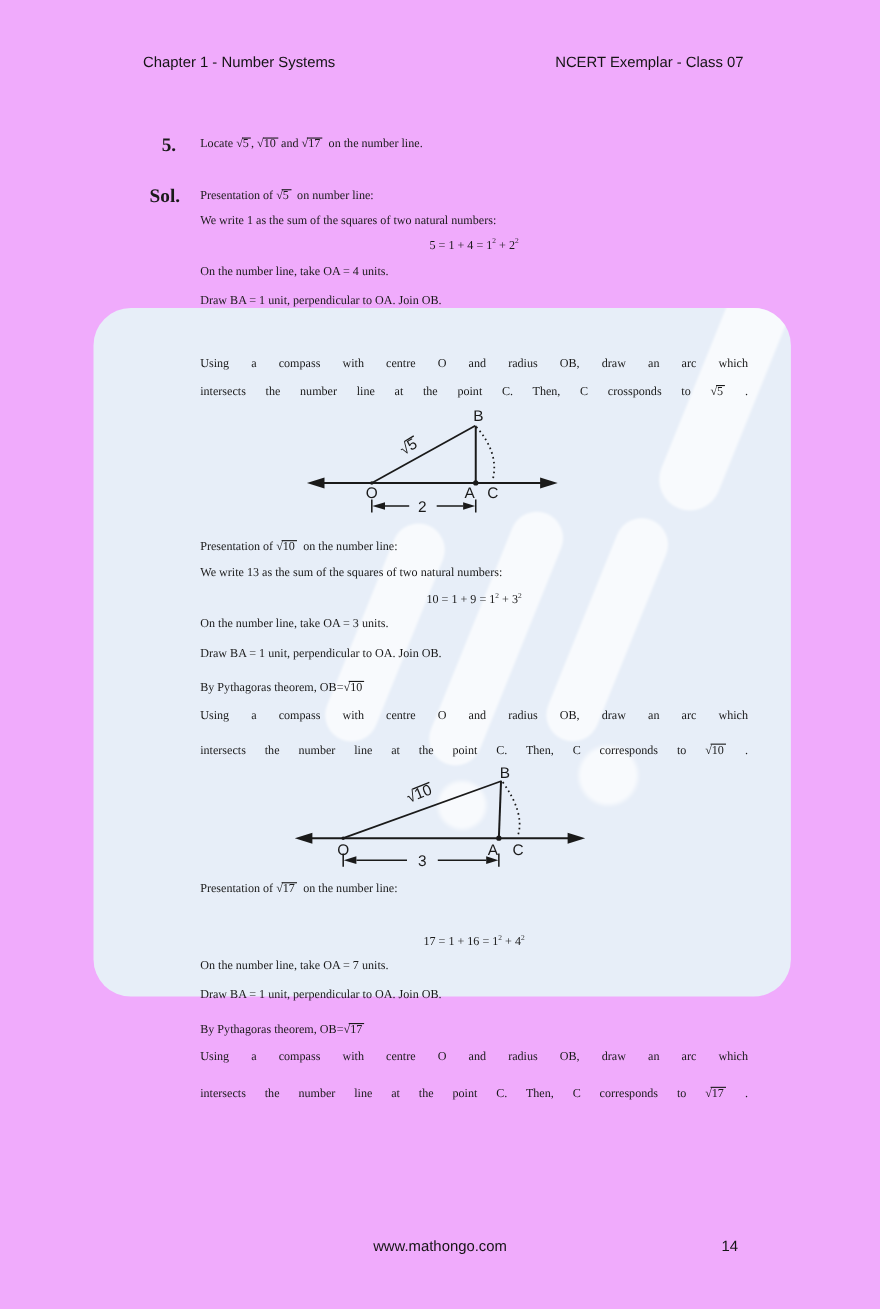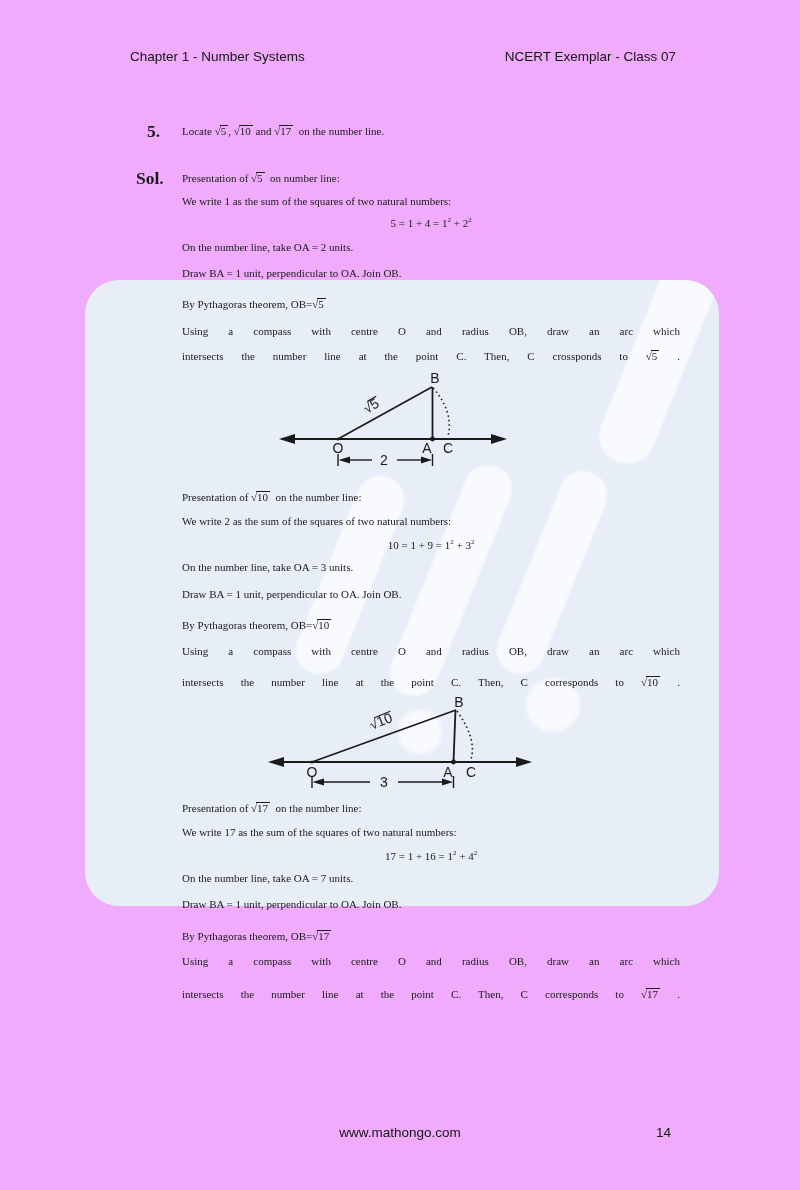--- a/index.html
+++ b/index.html
@@ -64,23 +64,22 @@
   </div>
 
   <div class="lbl" style="left:147px;top:119px;">5.</div>
   <div class="ln" style="top:119px;">Locate <span class="sqrt"><span class="rsign">√</span><span class="rad">5</span></span>, <span class="sqrt"><span class="rsign">√</span><span class="rad">10</span></span> and <span class="sqrt"><span class="rsign">√</span><span class="rad">17</span></span> on the number line.</div>
 
   <div class="lbl" style="left:136px;top:166px;">Sol.</div>
 
   <div class="ln" style="top:166px;">Presentation of <span class="sqrt"><span class="rsign">√</span><span class="rad">5</span></span> on number line:</div>
   <div class="ln" style="top:189px;">We write 1 as the sum of the squares of two natural numbers:</div>
   <div class="ln center" style="top:211px;">5 = 1 + 4 = 1<sup>2</sup> + 2<sup>2</sup></div>
-  <div class="ln" style="top:235px;">On the number line, take OA = 2 units.</div>
+  <div class="ln" style="top:235px;">On the number line, take OA = 4 units.</div>
   <div class="ln" style="top:261px;">Draw BA = 1 unit, perpendicular to OA. Join OB.</div>
-  <div class="ln" style="top:292px;">By Pythagoras theorem, OB=<span class="sqrt"><span class="rsign">√</span><span class="rad">5</span></span></div>
   <div class="ln just" style="top:319px;">Using a compass with centre O and radius OB, draw an arc which</div>
   <div class="ln just" style="top:344px;">intersects the number line at the point C. Then, C crossponds to <span class="sqrt"><span class="rsign">√</span><span class="rad">5</span></span> .</div>
 
   <svg class="diag" style="left:275px;top:372px;" width="240" height="104" viewBox="0 0 240 104">
     <g>
       <line x1="10" y1="67" x2="226" y2="67" stroke-width="1.8"></line>
       <polygon points="4,67 20,62 20,72"></polygon>
       <polygon points="232,67 216,62 216,72"></polygon>
     </g>
     <line x1="63" y1="67" x2="157" y2="15" stroke-width="1.6"></line>
@@ -101,21 +100,21 @@
       <line x1="157.5" y1="82" x2="157.5" y2="94" stroke-width="1.4"></line>
       <polygon points="63.5,88 75,84.5 75,91.5"></polygon>
       <polygon points="157,88 146,84.5 146,91.5"></polygon>
       <line x1="75" y1="88" x2="97" y2="88" stroke-width="1.4"></line>
       <line x1="122" y1="88" x2="146" y2="88" stroke-width="1.4"></line>
       <text x="109" y="93" text-anchor="middle">2</text>
     </g>
   </svg>
 
   <div class="ln" style="top:485px;">Presentation of <span class="sqrt"><span class="rsign">√</span><span class="rad">10</span></span> on the number line:</div>
-  <div class="ln" style="top:509px;">We write 2 as the sum of the squares of two natural numbers:</div>
+  <div class="ln" style="top:509px;">We write 13 as the sum of the squares of two natural numbers:</div>
   <div class="ln center" style="top:533px;">10 = 1 + 9 = 1<sup>2</sup> + 3<sup>2</sup></div>
   <div class="ln" style="top:555px;">On the number line, take OA = 3 units.</div>
   <div class="ln" style="top:582px;">Draw BA = 1 unit, perpendicular to OA. Join OB.</div>
   <div class="ln" style="top:613px;">By Pythagoras theorem, OB=<span class="sqrt"><span class="rsign">√</span><span class="rad">10</span></span></div>
   <div class="ln just" style="top:639px;">Using a compass with centre O and radius OB, draw an arc which</div>
   <div class="ln just" style="top:670px;">intersects the number line at the point C. Then, C corresponds to <span class="sqrt"><span class="rsign">√</span><span class="rad">10</span></span> .</div>
 
   <svg class="diag" style="left:262px;top:697px;" width="280" height="95" viewBox="0 0 280 95">
     <g>
       <line x1="12" y1="65" x2="264" y2="65" stroke-width="1.8"></line>
@@ -140,21 +139,20 @@
       <line x1="191.5" y1="79" x2="191.5" y2="91" stroke-width="1.4"></line>
       <polygon points="50.5,85 62,81.5 62,88.5"></polygon>
       <polygon points="191,85 180,81.5 180,88.5"></polygon>
       <line x1="62" y1="85" x2="108" y2="85" stroke-width="1.4"></line>
       <line x1="136" y1="85" x2="180" y2="85" stroke-width="1.4"></line>
       <text x="122" y="90" text-anchor="middle">3</text>
     </g>
   </svg>
 
   <div class="ln" style="top:796px;">Presentation of <span class="sqrt"><span class="rsign">√</span><span class="rad">17</span></span> on the number line:</div>
-  <div class="ln" style="top:820px;">We write 17 as the sum of the squares of two natural numbers:</div>
   <div class="ln center" style="top:844px;">17 = 1 + 16 = 1<sup>2</sup> + 4<sup>2</sup></div>
   <div class="ln" style="top:866px;">On the number line, take OA = 7 units.</div>
   <div class="ln" style="top:892px;">Draw BA = 1 unit, perpendicular to OA. Join OB.</div>
   <div class="ln" style="top:924px;">By Pythagoras theorem, OB=<span class="sqrt"><span class="rsign">√</span><span class="rad">17</span></span></div>
   <div class="ln just" style="top:949px;">Using a compass with centre O and radius OB, draw an arc which</div>
   <div class="ln just" style="top:982px;">intersects the number line at the point C. Then, C corresponds to <span class="sqrt"><span class="rsign">√</span><span class="rad">17</span></span> .</div>
 
   <div class="ftr site">www.mathongo.com</div>
   <div class="ftr page-num">14</div>
 

